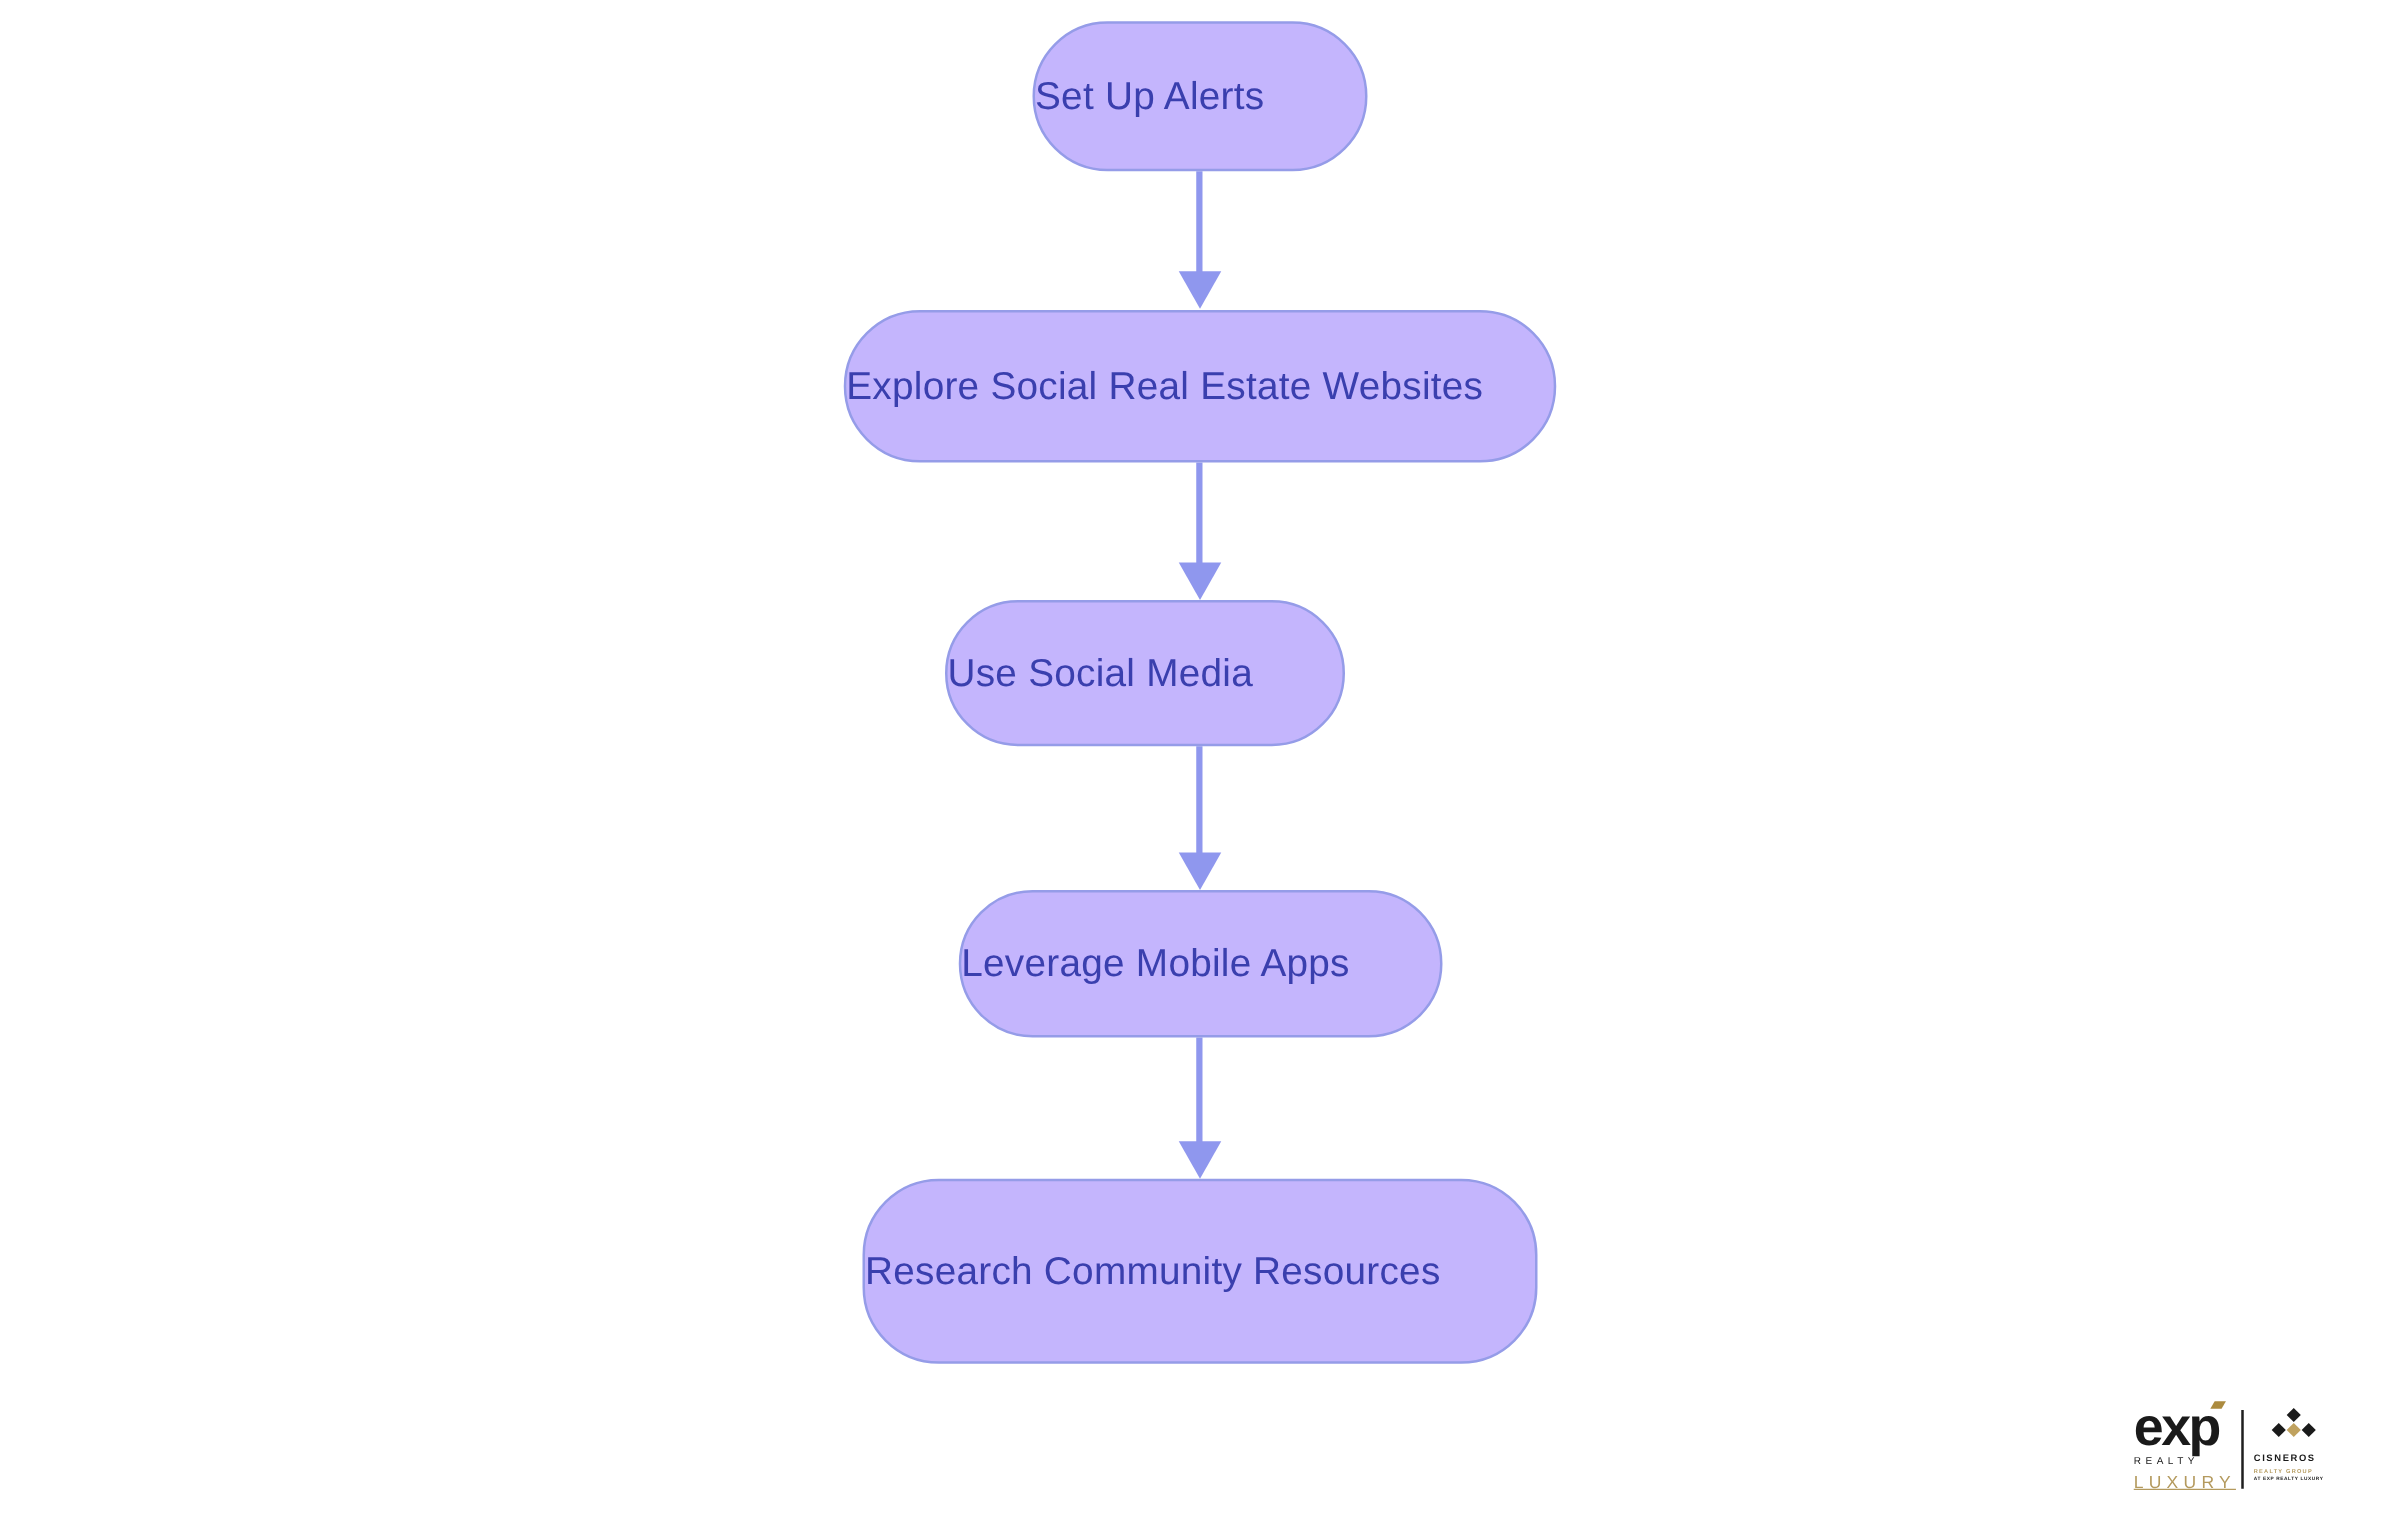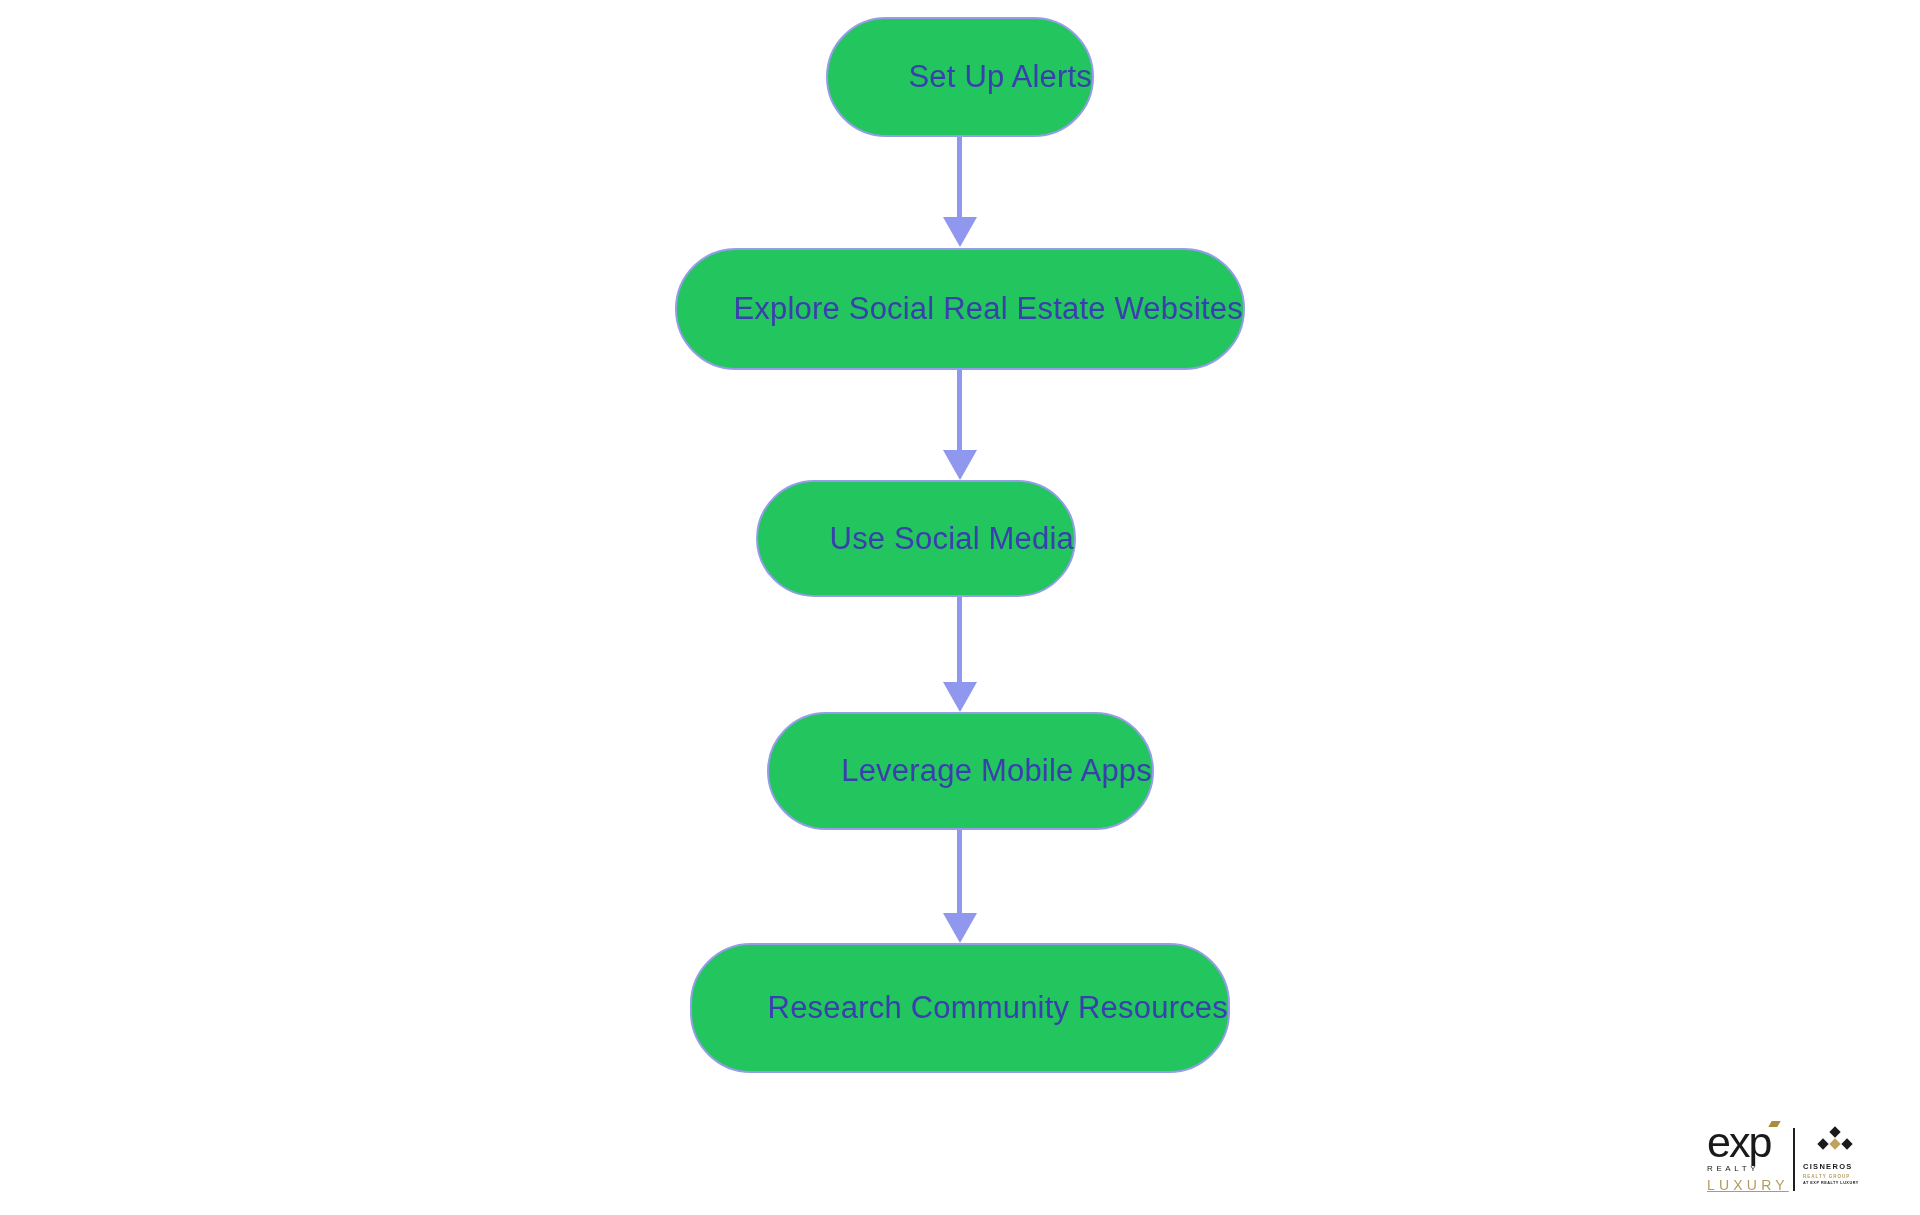--- a/index.html
+++ b/index.html
@@ -2,40 +2,40 @@
 <html><head>
 <meta charset="utf-8">
 <style>
   html,body{margin:0;padding:0;}
   body{
     width:1920px;height:1215px;position:relative;overflow:hidden;
     background:#ffffff;font-family:"Liberation Sans",sans-serif;
   }
   
   .node{
-    position:absolute;display:flex;align-items:center;justify-content:flex-end;
-    background:#22c55e;border:2px solid #959ce8;border-radius:61px;
+    position:absolute;display:flex;align-items:center;justify-content:flex-start;
+    background:#c4b5fd;border:2px solid #959ce8;border-radius:61px;
     box-sizing:border-box;
   }
   .node-label{
     color:#3a3fae;font-size:31px;letter-spacing:0.2px;white-space:nowrap;
   }
   
   .arrow-line{
     position:absolute;left:957px;width:5px;background:#8f97ee;
   }
   .arrow-head{
     position:absolute;left:943px;width:0;height:0;
     border-left:17px solid transparent;border-right:17px solid transparent;
     border-top:30px solid #8f97ee;
   }
   
   .exp-logo{position:absolute;left:1707px;top:1126px;width:70px;}
   .exp-wordmark{
-    position:relative;font-size:43px;font-weight:normal;color:#1a1a1a;
+    position:relative;font-size:43px;font-weight:bold;color:#1a1a1a;
     letter-spacing:-2px;line-height:0.78;
   }
   .exp-accent{
     position:absolute;right:-2px;top:-5px;width:9px;height:6px;
     background:#ac8b3f;transform:skewX(-30deg);
   }
   .exp-realty{
     font-size:8px;font-weight:normal;color:#1a1a1a;letter-spacing:3.6px;
     margin-top:4px;white-space:nowrap;
   }
@@ -78,21 +78,21 @@
 </div>
 
 <div class="node" style="left:756px;top:480px;width:320px;height:117px;">
   <span class="node-label">Use Social Media</span>
 </div>
 
 <div class="node" style="left:767px;top:712px;width:387px;height:118px;">
   <span class="node-label">Leverage Mobile Apps</span>
 </div>
 
-<div class="node" style="left:690px;top:943px;width:540px;height:130px;">
+<div class="node" style="left:690px;top:943px;width:540px;height:148px;">
   <span class="node-label">Research Community Resources</span>
 </div>
 
 <div class="arrow-line" style="top:137px;height:82px;"></div>
 <div class="arrow-head" style="top:217px;"></div>
 
 <div class="arrow-line" style="top:370px;height:82px;"></div>
 <div class="arrow-head" style="top:450px;"></div>
 
 <div class="arrow-line" style="top:597px;height:87px;"></div>

